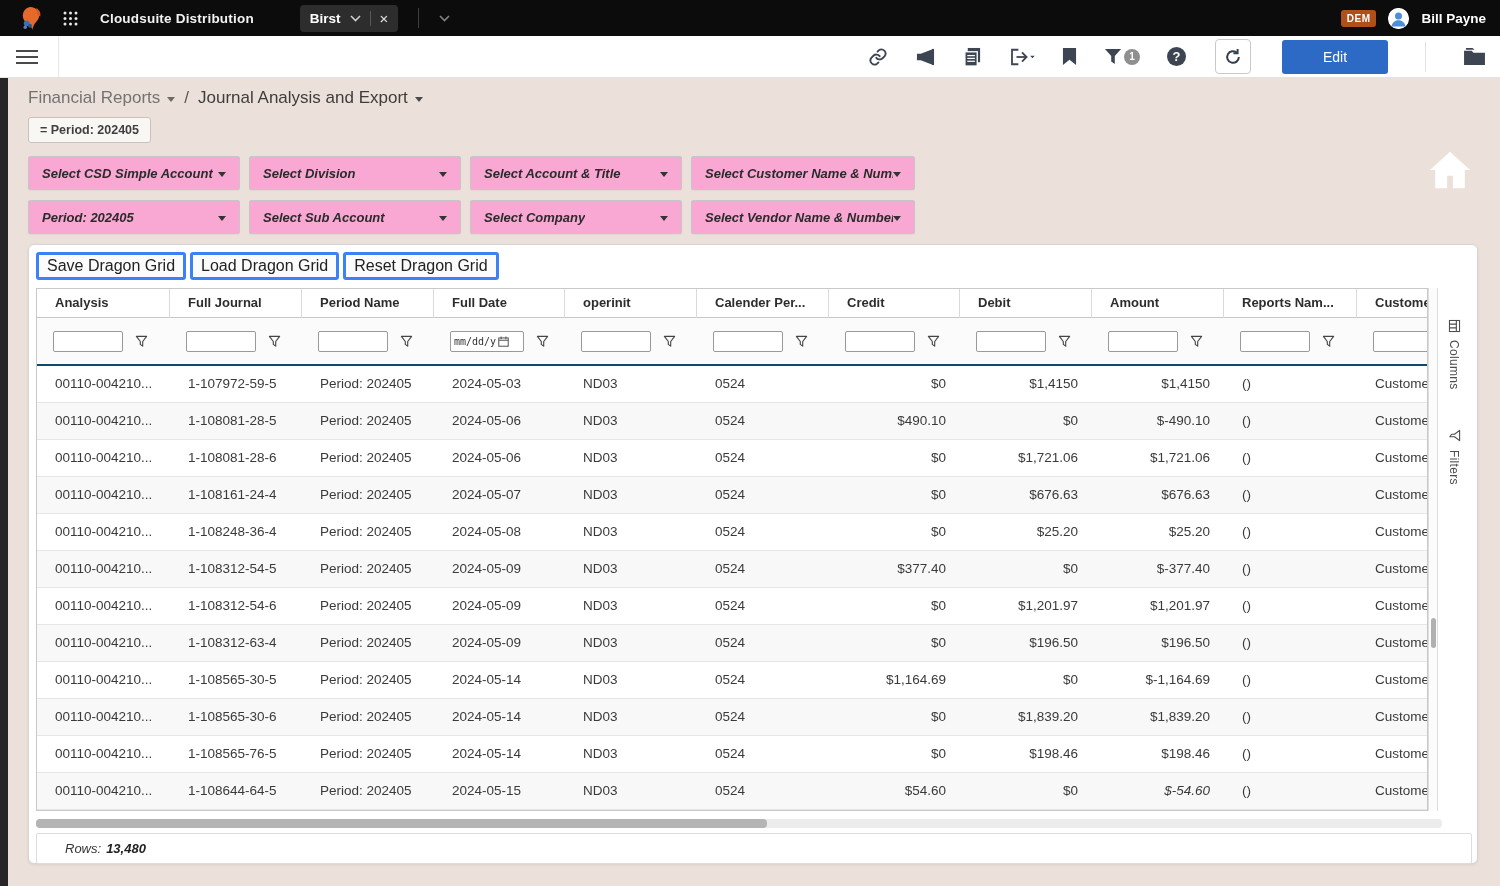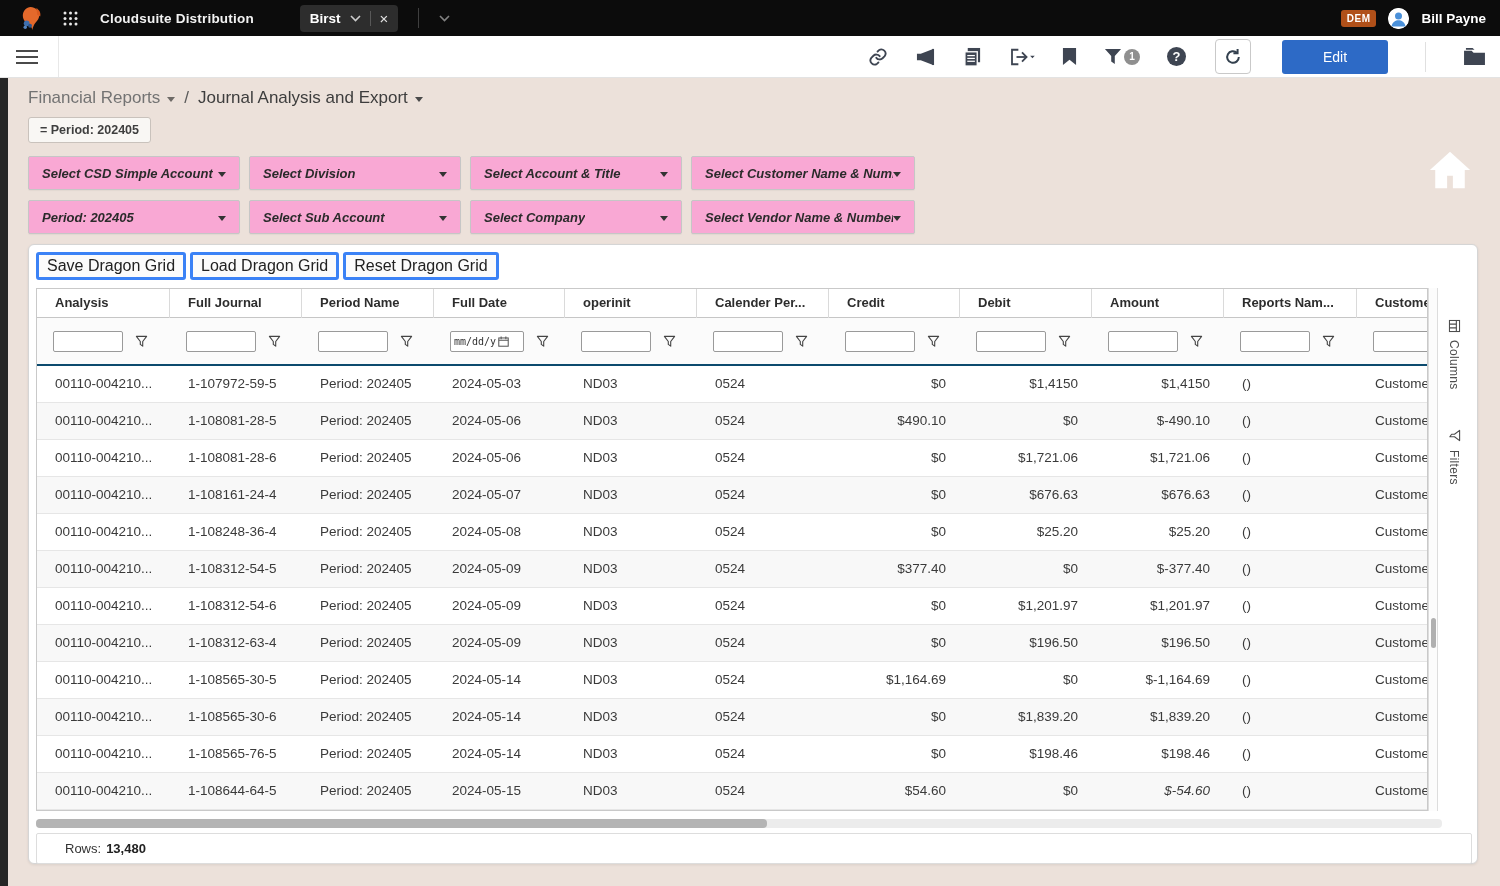--- a/index.html
+++ b/index.html
@@ -80,21 +80,21 @@
   .vthumb { position:absolute; left:2px; width:5px; top:330px; height:30px; background:#b0b0b0; border-radius:3px; }
 
   .side-tabs { width:32px; display:flex; flex-direction:column; align-items:center; padding-top:32px; gap:40px; background:#fff; }
   .side-tab { display:flex; flex-direction:column; align-items:center; gap:8px; cursor:pointer; }
   .side-tab .rot { transform:rotate(90deg); display:flex; }
   .side-tab .vlabel { writing-mode:vertical-rl; font-size:12px; color:#4d4d4d; letter-spacing:.3px; }
 
   .hscroll { margin-top:8px; width:1406px; height:9px; background:#ececec; border-radius:4px; position:relative; }
   .hthumb { position:absolute; left:0; top:0; height:9px; width:52%; background:#b4b4b4; border-radius:4px; }
 
-  .grid-footer { margin-top:5px; width:1436px; height:31px; border:1px solid #ddd; border-radius:2px; display:flex; align-items:center; padding-left:28px; font-size:13px; color:#333; gap:5px; }
+  .grid-footer { margin-top:5px; width:1436px; height:31px; border:1px solid #ddd; border-radius:2px; display:flex; align-items:center; padding-left:28px; font-size:13px; color:#333; gap:5px;font-style:italic; }
   .grid-footer b { font-weight:700; color:#222; }
 </style>
 </head>
 <body>
 
 <div class="topbar">
   <svg class="logo" viewBox="0 0 28 28">
     <path d="M13 2c5 0 9 4 9 9 0 4-3 6-5 9-1 2-2 4-2 6-1-3-2-5-4-6-3-2-6-4-6-9 0-5 4-9 8-9z" fill="#e4692b"></path>
     <path d="M19 3c3 2 5 5 4 9l-3-2z" fill="#d85a1f"></path>
     <circle cx="9" cy="19" r="3" fill="#3f6fae"></circle>

